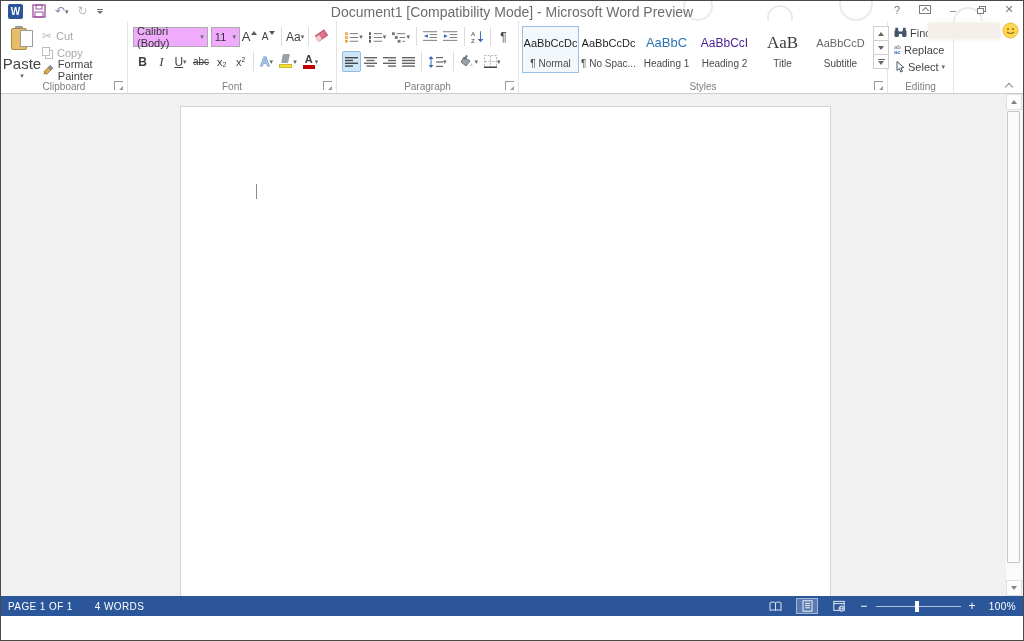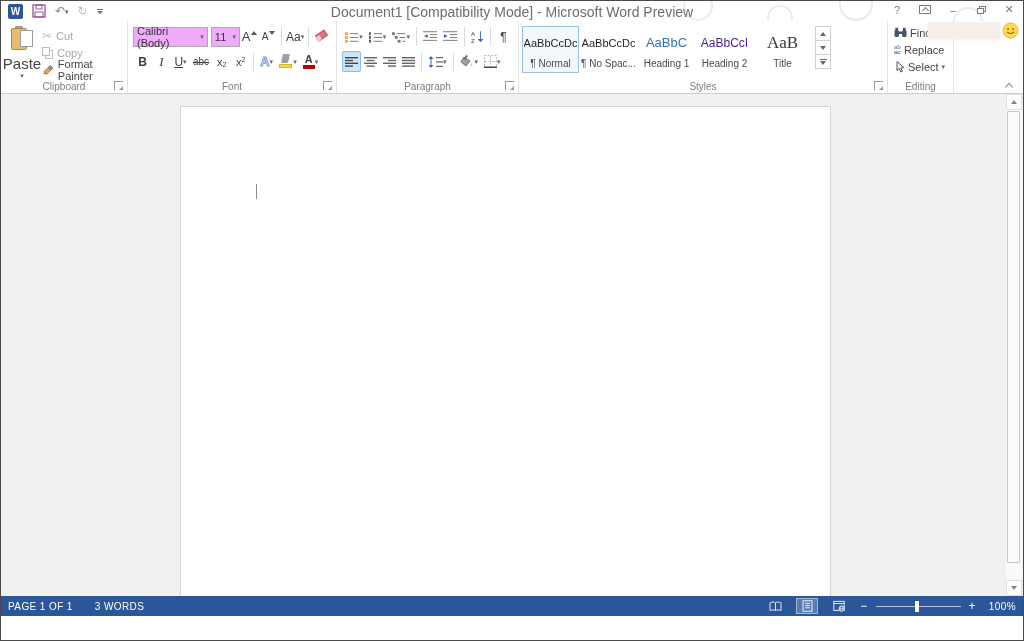--- a/index.html
+++ b/index.html
@@ -478,20 +478,24 @@
           <span class="sname">Heading 1</span>
         </div>
         <div class="scard">
           <span class="sample smp-h2">AaBbCcI</span>
           <span class="sname">Heading 2</span>
         </div>
         <div class="scard">
           <span class="sample smp-title">AaB</span>
           <span class="sname">Title</span>
         </div>
+        <div class="scard">
+          <span class="sample smp-sub">AaBbCcD</span>
+          <span class="sname">Subtitle</span>
+        </div>
       </div>
       <div class="styles-scroll">
         <div class="sbtn">
             <span class="tri-up"></span>
           </div>
         <div class="sbtn">
             <span class="tri-dn"></span>
           </div>
         <div class="sbtn">
             <span class="bar"></span>
@@ -547,21 +551,21 @@
       <div class="vs-thumb"></div>
       <div class="vs-dn">
           <span class="t"></span>
         </div>
     </div>
   </div>
 
   <div class="statusbar">
     <div class="sb-left">
       <span class="sb-item">PAGE 1 OF 1</span>
-      <span class="sb-item">3 WORDS</span>
+      <span class="sb-item">4 WORDS</span>
     </div>
     <div class="sb-right">
       <span class="viewbtn">
         <svg width="13" height="11" viewBox="0 0 13 11">
           <path d="M1 1.8 C3 0.8 5 0.8 6.5 1.8 C8 0.8 10 0.8 12 1.8 L12 9.5 C10 8.7 8 8.7 6.5 9.5 C5 8.7 3 8.7 1 9.5 Z" fill="none" stroke="#dfe6f2" stroke-width="1"></path>
           <line x1="6.5" y1="1.8" x2="6.5" y2="9.5" stroke="#dfe6f2" stroke-width="1"></line>
         </svg>
       </span>
       <span class="viewbtn sel">
         <svg width="11" height="12" viewBox="0 0 11 12">

